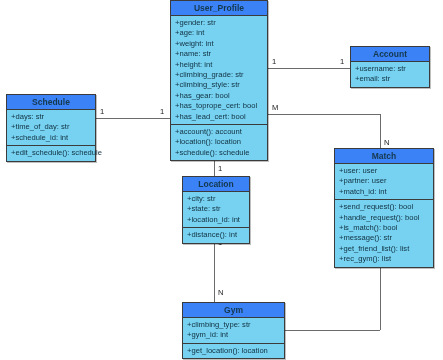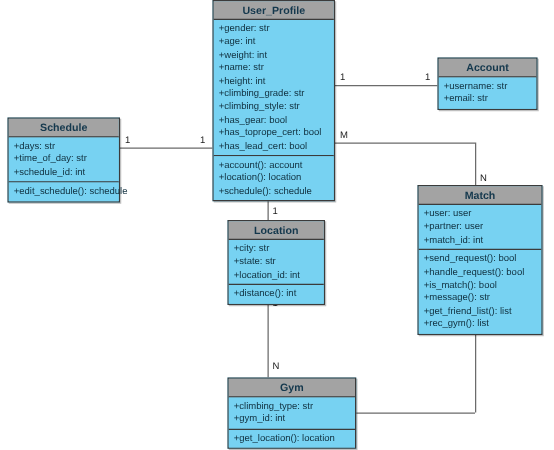--- a/index.html
+++ b/index.html
@@ -24,21 +24,21 @@
     background: #77d2f2;
     box-shadow: 1px 1px 0 rgba(0,0,0,0.25);
   }
   .uml-title {
     text-align: center;
     font-size: 8.5px;
     font-weight: bold;
     color: #14384d;
     padding: 2px 2px 2px 2px;
     border-bottom: 1px solid #3b3b3b;
-    background: #a3a3a3;
+    background: #3b82f6;
     line-height: 10px;
     white-space: nowrap;
   }
   .uml-compartment {
     padding: 2px 0 2px 0;
     border-bottom: 1px solid #3b3b3b;
     background: #77d2f2;
   }
   .uml-compartment.last {
     border-bottom: none;
@@ -138,21 +138,21 @@
     <div class="uml-compartment">
       <div class="uml-member">+days: str</div>
       <div class="uml-member">+time_of_day: str</div>
       <div class="uml-member">+schedule_id: int</div>
     </div>
     <div class="uml-compartment last">
       <div class="uml-member">+edit_schedule(): schedule</div>
     </div>
   </div>
 
-  <div class="uml-class" style="left:182px; top:176px; width:78px;">
+  <div class="uml-class" style="left:182px; top:176px; width:68px;">
     <div class="uml-title">Location</div>
     <div class="uml-compartment">
       <div class="uml-member">+city: str</div>
       <div class="uml-member">+state: str</div>
       <div class="uml-member">+location_id: int</div>
     </div>
     <div class="uml-compartment last">
       <div class="uml-member">+distance(): int</div>
     </div>
   </div>

